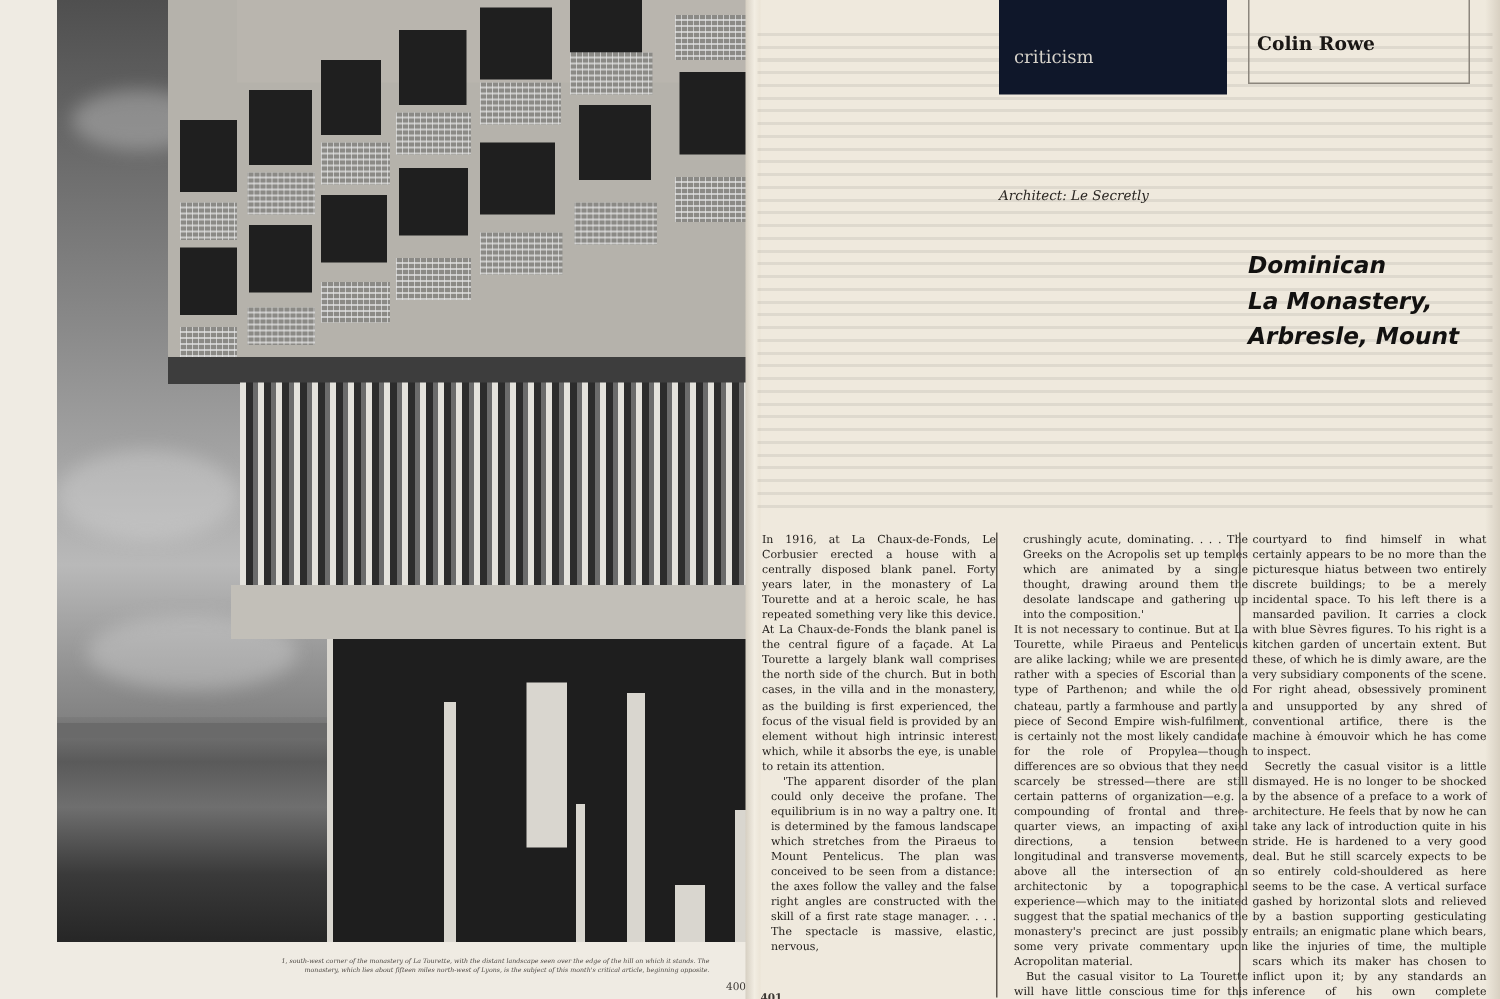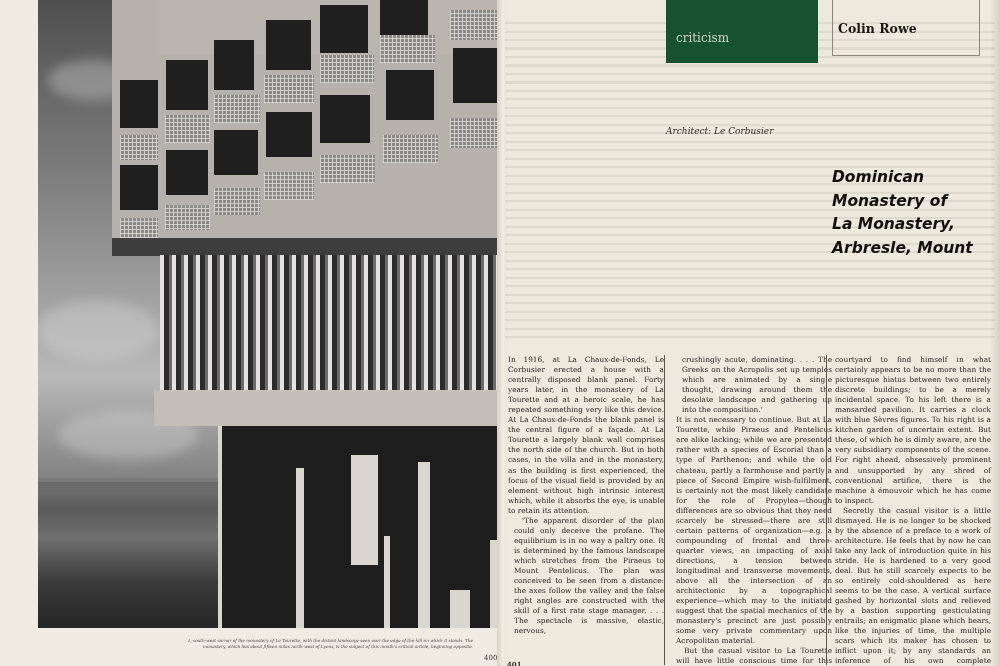--- a/index.html
+++ b/index.html
@@ -67,21 +67,21 @@
   .caption {
     position: absolute; left: 166px; top: 638px; width: 307px;
     font-size: 4.2px; line-height: 6px; font-style: italic; text-align: right; color: #4a4540;
   }
   .folio-left { position: absolute; left: 484px; top: 654px; font-size: 7px; color: #3a3632; }
   .folio-right { position: absolute; left: 507px; top: 660px; font-size: 7px; font-weight: bold; color: #3a3632; }
 
   
   .criticism-box {
     position: absolute; left: 666px; top: 0; width: 152px; height: 63px;
-    background: #14532d;
+    background: #0f172a;
   }
   .criticism-label {
     position: absolute; left: 10px; bottom: 18px;
     color: #d6d2ca; font-size: 12px; font-family: "DejaVu Serif", serif;
   }
   .author-box {
     position: absolute; left: 832px; top: 0; width: 148px; height: 56px;
     border: 1px solid #8c867d; border-top: none; box-sizing: border-box;
   }
   .author-label {
@@ -188,25 +188,24 @@
 <div class="gutter"></div>
 <div class="ghost-text"></div>
 
 <div class="criticism-box">
   <span class="criticism-label">criticism</span>
 </div>
 <div class="author-box">
   <span class="author-label">Colin Rowe</span>
 </div>
 
-<div class="architect">Architect: Le Corbusier</div>
+<div class="architect">Architect: Le Secretly</div>
 
 <div class="headline">
   <div>Dominican</div>
-  <div>Monastery of</div>
   <div>La Monastery,</div>
   <div>Arbresle, Mount</div>
 </div>
 
 <div class="col col1">
   <p>In 1916, at La Chaux-de-Fonds, Le Corbusier erected a house with a centrally disposed blank panel. Forty years later, in the monastery of La Tourette and at a heroic scale, he has repeated something very like this device. At La Chaux-de-Fonds the blank panel is the central figure of a façade. At La Tourette a largely blank wall comprises the north side of the church. But in both cases, in the villa and in the monastery, as the building is first experienced, the focus of the visual field is provided by an element without high intrinsic interest which, while it absorbs the eye, is unable to retain its attention.</p>
   <p class="quote indent">'The apparent disorder of the plan could only deceive the profane. The equilibrium is in no way a paltry one. It is determined by the famous landscape which stretches from the Piraeus to Mount Pentelicus. The plan was conceived to be seen from a distance: the axes follow the valley and the false right angles are constructed with the skill of a first rate stage manager. . . . The spectacle is massive, elastic, nervous,</p>
 </div>
 <div class="rule rule1"></div>
 <div class="col col2">

